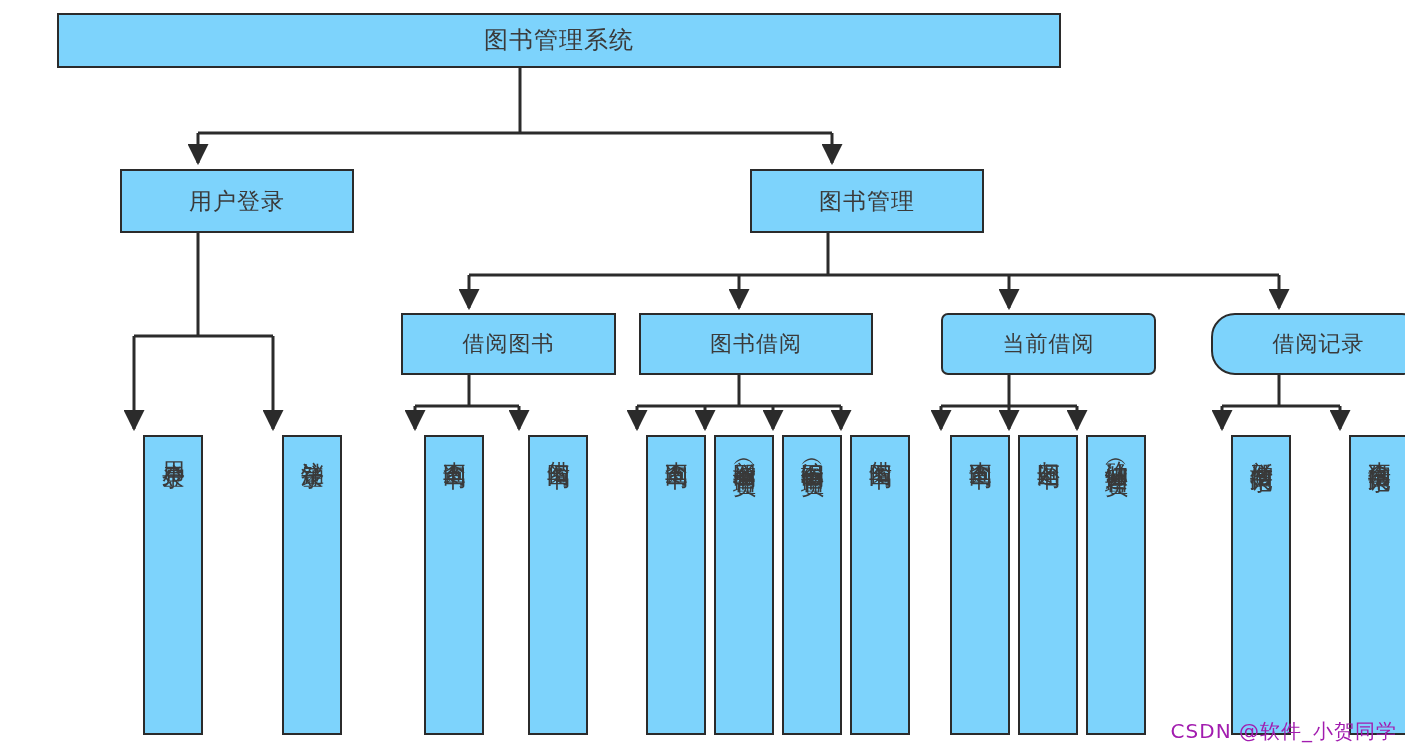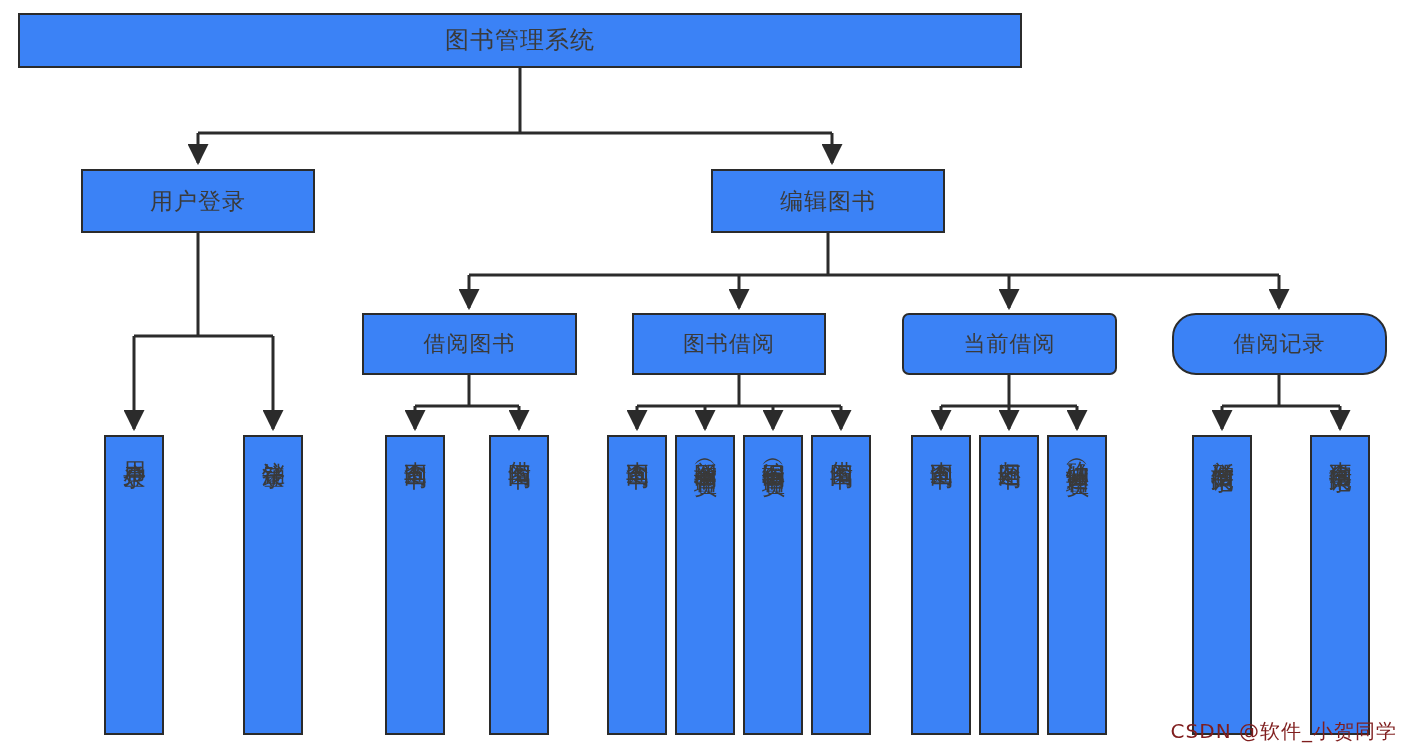--- a/index.html
+++ b/index.html
@@ -22,25 +22,26 @@
     left: 0;
     top: 0;
     width: 1405px;
     height: 747px;
     pointer-events: none;
   }
   .node {
     position: absolute;
     box-sizing: border-box;
     border: 2px solid #2b2b2b;
-    background: #3b82f6;
+    background: #7dd3fc;
     display: flex;
     align-items: center;
     justify-content: center;
     color: #3c3c3c;
+    margin-left: 39px;
   }
   .node .label {
     font-size: 23px;
     line-height: 1.15;
     letter-spacing: 1px;
     white-space: nowrap;
     color: #3a3a3a;
   }
   .node.root .label { font-size: 24px; }
   .node.level1 .label { font-size: 23px; }
@@ -57,21 +58,21 @@
     line-height: 1.12;
     letter-spacing: 2px;
     white-space: nowrap;
     display: block;
   }
   .watermark {
     position: absolute;
     right: 8px;
     bottom: 2px;
     font-size: 20px;
-    color: #7f1d1d;
+    color: #a21caf;
     letter-spacing: 1px;
     white-space: nowrap;
     font-family: "DejaVu Sans", "Liberation Sans", sans-serif;
   }
 </style>
 </head>
 <body>
 
 <div id="canvas">
 
@@ -126,27 +127,27 @@
   </svg>
 
   <div class="node root" style="left:18px; top:13px; width:1004px; height:55px;">
     <span class="label">图书管理系统</span>
   </div>
 
   <div class="node level1" style="left:81px; top:169px; width:234px; height:64px;">
     <span class="label">用户登录</span>
   </div>
   <div class="node level1" style="left:711px; top:169px; width:234px; height:64px;">
-    <span class="label">编辑图书</span>
+    <span class="label">图书管理</span>
   </div>
 
   <div class="node level2" style="left:362px; top:313px; width:215px; height:62px;">
     <span class="label">借阅图书</span>
   </div>
-  <div class="node level2" style="left:632px; top:313px; width:194px; height:62px;">
+  <div class="node level2" style="left:600px; top:313px; width:234px; height:62px;">
     <span class="label">图书借阅</span>
   </div>
   <div class="node level2" style="left:902px; top:313px; width:215px; height:62px;border-radius:7px;">
     <span class="label">当前借阅</span>
   </div>
   <div class="node level2" style="left:1172px; top:313px; width:215px; height:62px;border-radius:24px;">
     <span class="label">借阅记录</span>
   </div>
 
   <div class="node leaf" style="left:104px; top:435px; width:60px; height:300px;">

